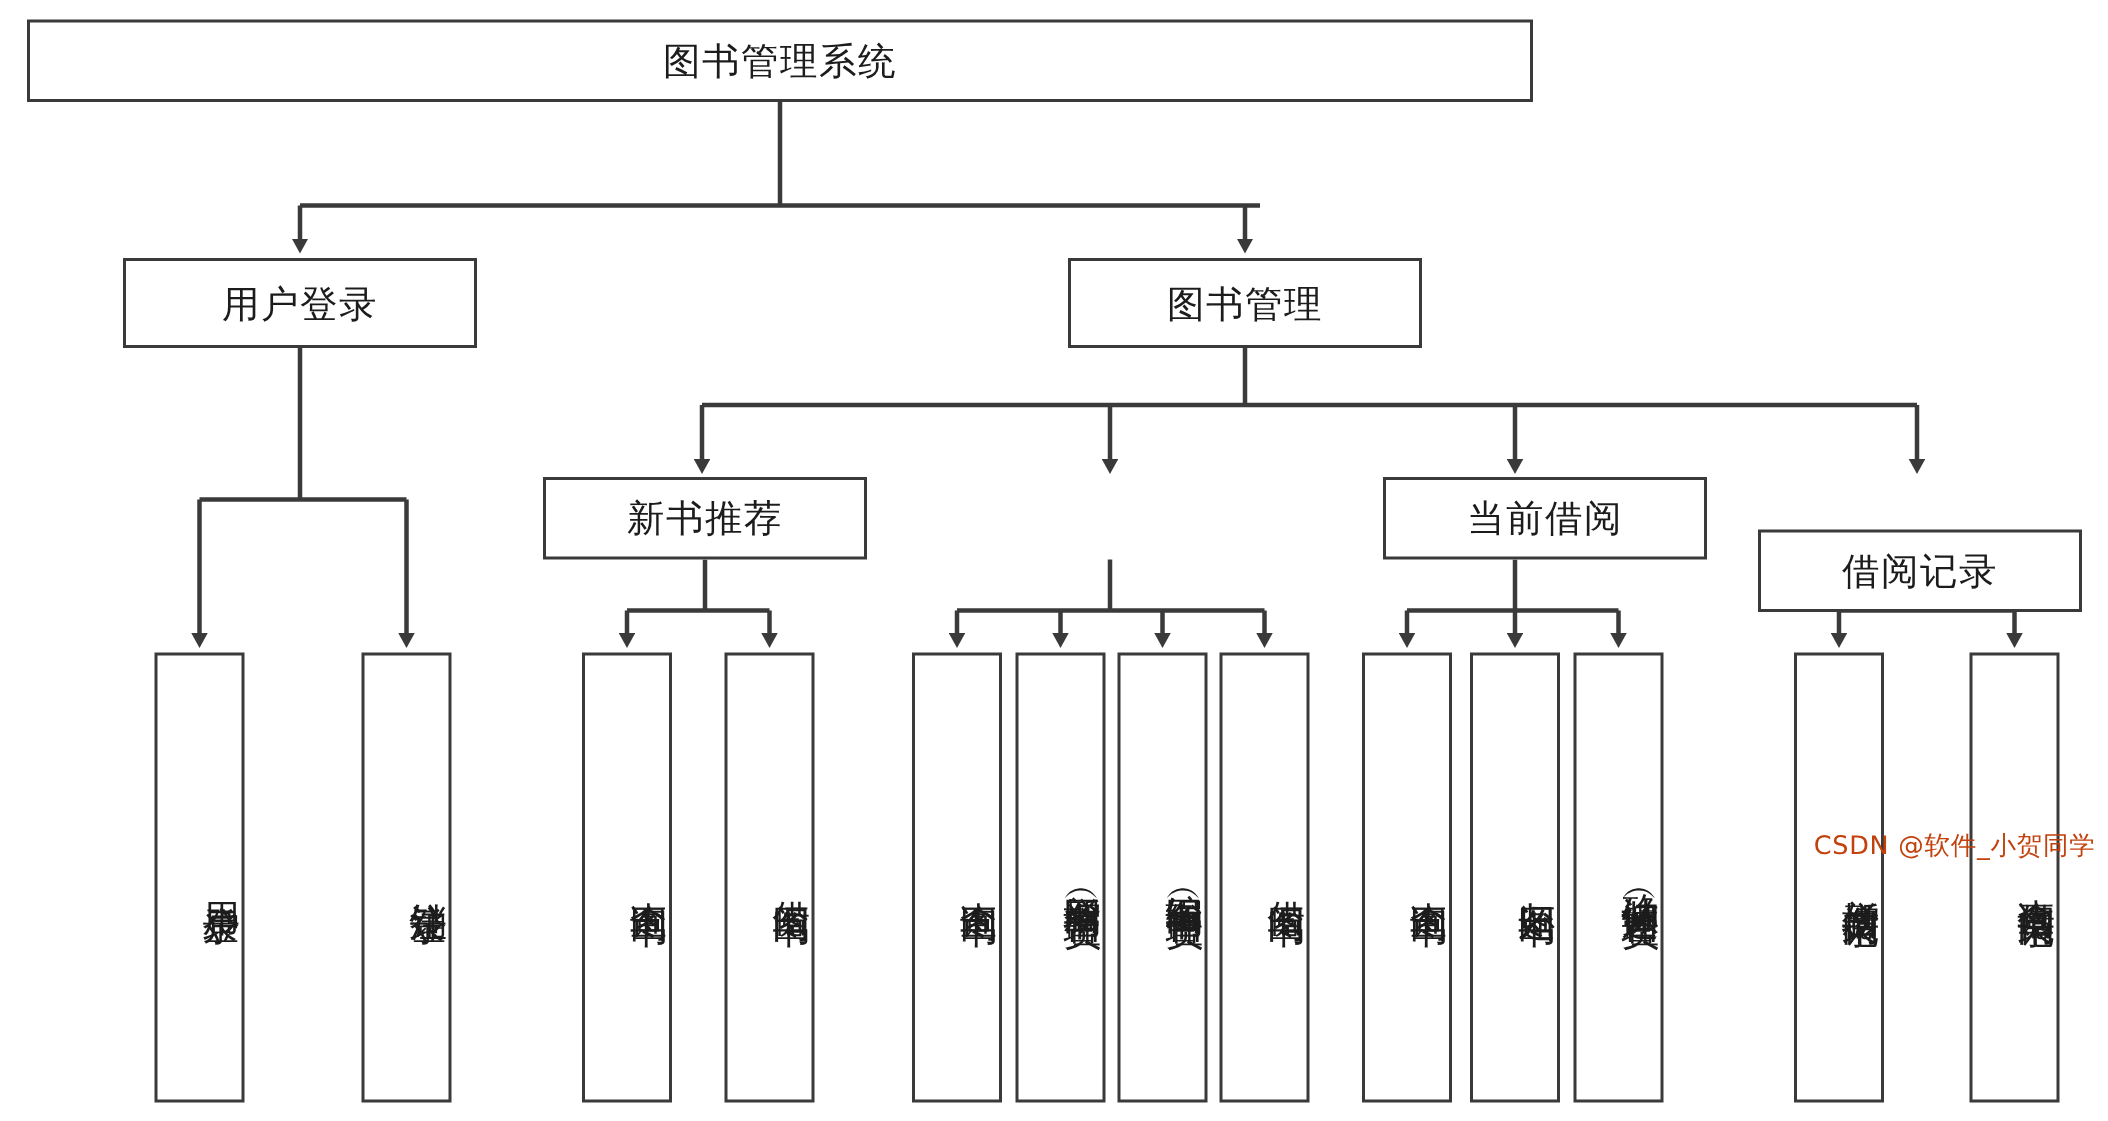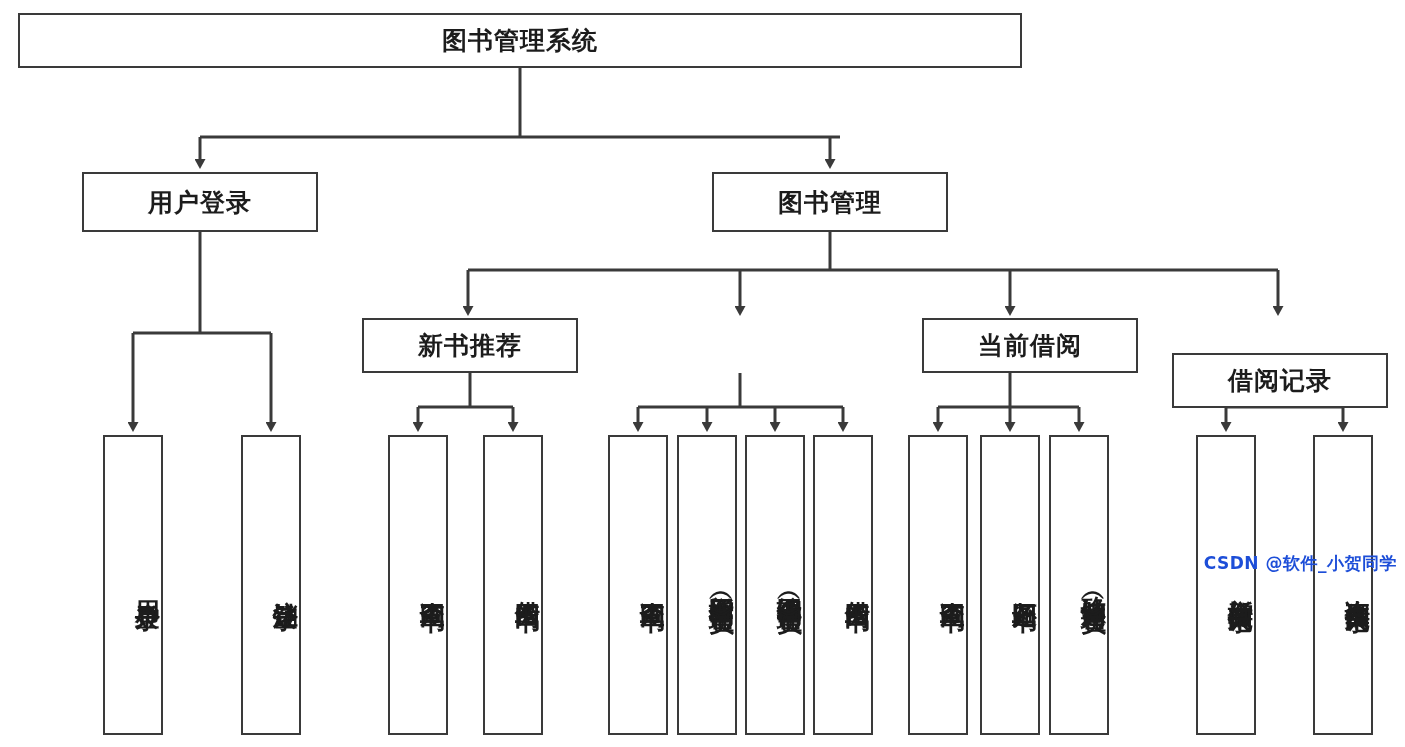--- a/index.html
+++ b/index.html
@@ -3,21 +3,21 @@
 <meta charset="utf-8">
 <title>图书管理系统 结构图</title>
 <style>
   html,body{margin:0;padding:0;}
   body{
     width:1405px;height:747px;
     background:#ffffff;
     font-family:"DejaVu Sans","Liberation Sans",sans-serif;
     overflow:hidden;
   }
-  #diagram-root{position:relative;width:1405px;height:581px;background:#fff;font-weight:bold;}
+  #diagram-root{position:relative;width:1405px;height:581px;background:#fff;}
   svg#wires{position:absolute;left:0;top:0;width:1405px;height:747px;}
   .node{
     position:absolute;
     background:#ffffff;
     border:2.5px solid #3a3a3a;
     box-sizing:border-box;
     display:flex;
     align-items:center;
     justify-content:center;
     color:#1c1c1c;
@@ -41,21 +41,21 @@
   .node.v .vtxt{
     writing-mode:vertical-rl;
     text-orientation:upright;
     display:block;
     white-space:normal;
   }
   #watermark{
     position:absolute;
     right:8px;bottom:6px;
     font-size:17px;
-    color:#1d4ed8;
+    color:#c2410c;
     letter-spacing:.5px;
     white-space:nowrap;
     pointer-events:none;
   }
 </style>
 </head>
 <body>
 
 <div id="diagram-root">
 

